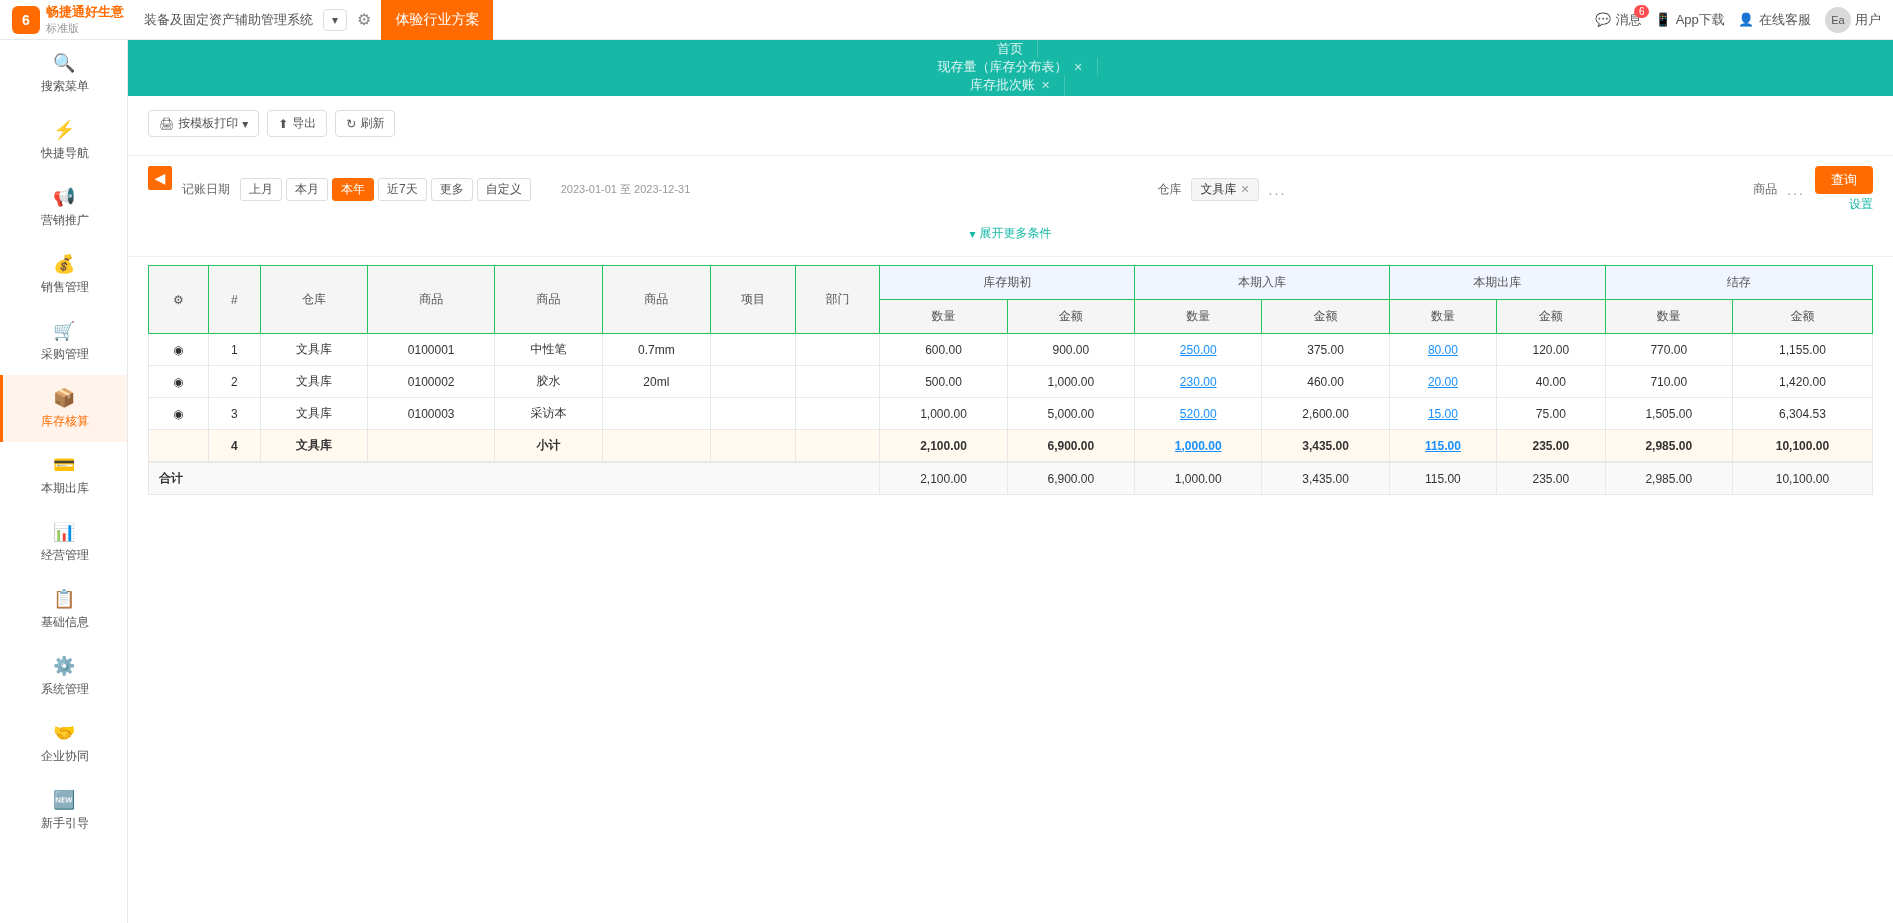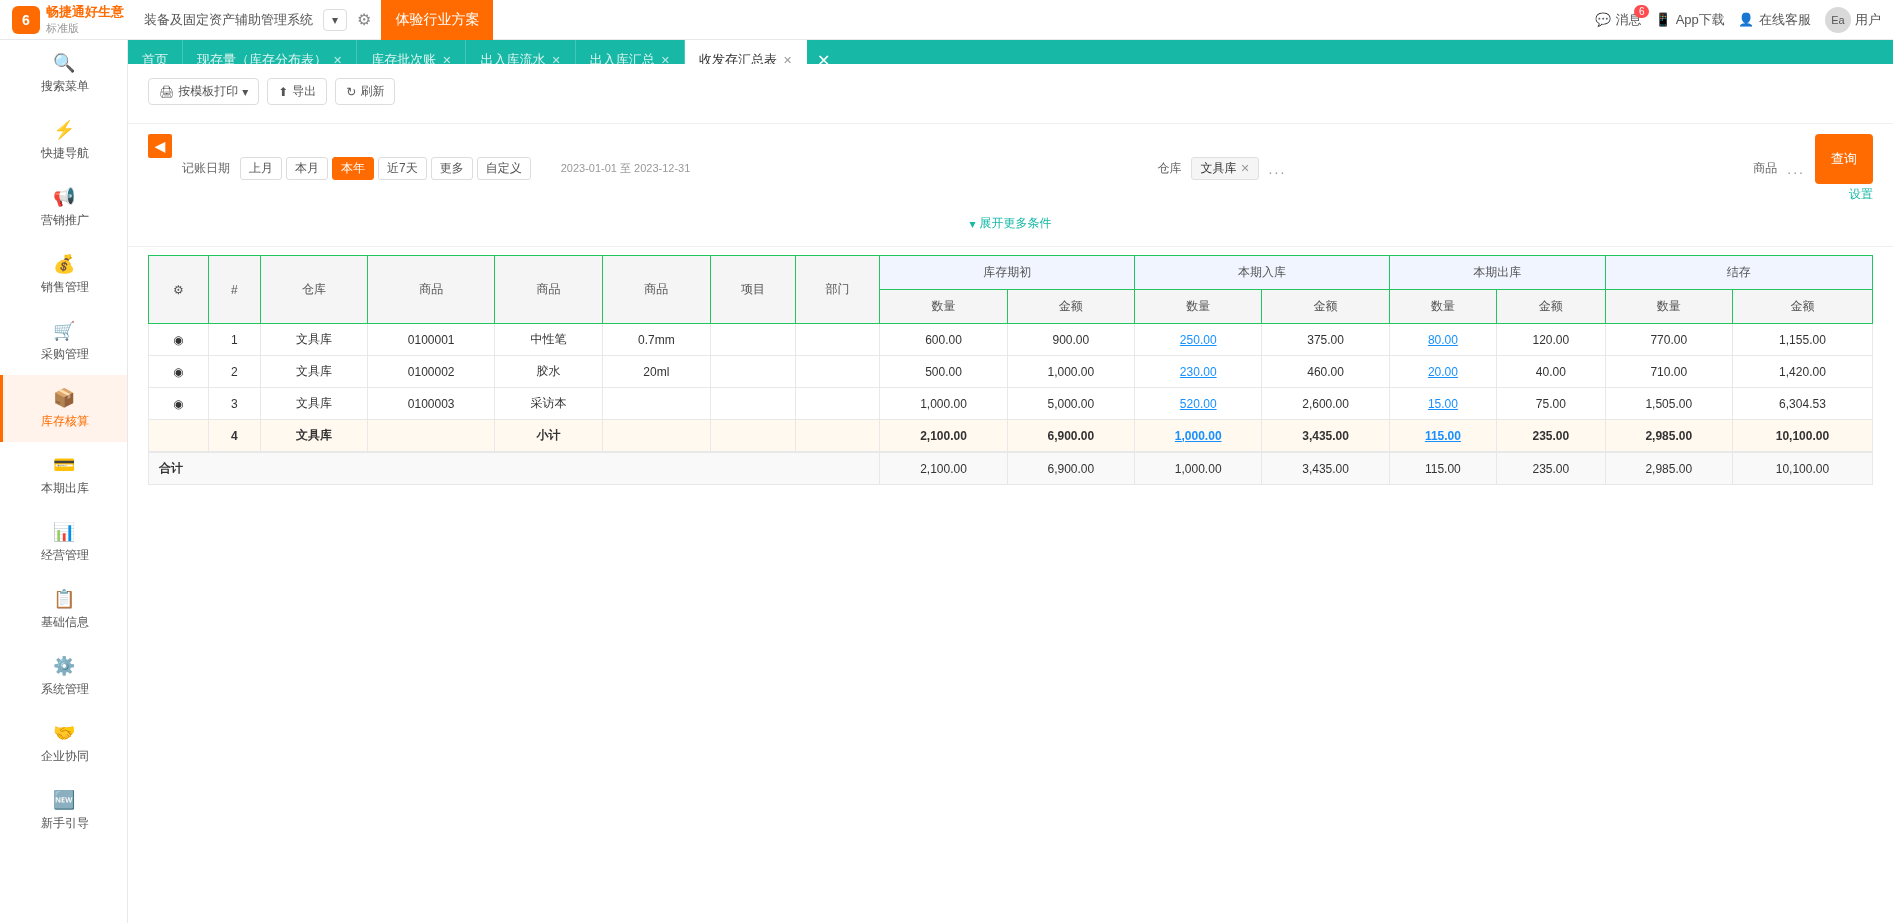--- a/index.html
+++ b/index.html
@@ -27,21 +27,21 @@
     
     .sidebar { width: 128px; background: #fff; border-right: 1px solid #e8e8e8; display: flex; flex-direction: column; overflow-y: auto; }
     .sidebar-item { display: flex; flex-direction: column; align-items: center; padding: 12px 8px; cursor: pointer; color: #555; font-size: 12px; gap: 4px; border-left: 3px solid transparent; }
     .sidebar-item.active { background: #fff3eb; border-left: 3px solid #ff6b00; color: #ff6b00; }
     .sidebar-item .icon { font-size: 18px; }
 
     
     .content-area { flex: 1; display: flex; flex-direction: column; overflow: hidden; }
 
     
-    .tab-bar { height: 24px; background: #17b8a6; display: flex; align-items: flex-start; padding: 0 0; overflow: hidden; }
+    .tab-bar { height: 56px; background: #17b8a6; display: flex; align-items: center; padding: 0 0; overflow: hidden; flex-direction: column; }
     .tab-item { display: flex; align-items: center; padding: 0 14px; height: 40px; cursor: pointer; color: rgba(255,255,255,0.85); font-size: 13px; white-space: nowrap; gap: 6px; border-right: 1px solid rgba(255,255,255,0.2); }
     .tab-item.active { background: #fff; color: #333; }
     .tab-item .close-x { font-size: 11px; color: rgba(255,255,255,0.7); cursor: pointer; }
     .tab-item.active .close-x { color: #999; }
     .tab-close-btn { background: none; border: none; cursor: pointer; font-size: 16px; color: #fff; padding: 0 10px; height: 40px; }
 
     
     .page-content { flex: 1; background: #fff; overflow: auto; padding: 0; }
     .page-header { padding: 14px 20px 10px; border-bottom: 1px solid #f0f0f0; }
     .page-title { font-size: 15px; font-weight: bold; color: #333; }
@@ -52,21 +52,21 @@
     .filter-area { padding: 10px 20px; border-bottom: 1px solid #f0f0f0; display: flex; flex-wrap: wrap; align-items: center; gap: 12px; background: #fff; }
     .filter-toggle { width: 24px; height: 24px; background: #ff6b00; color: #fff; border: none; cursor: pointer; border-radius: 2px; display: flex; align-items: center; justify-content: center; font-size: 14px; }
     .filter-label { color: #666; font-size: 12px; white-space: nowrap; }
     .date-quick-btns { display: flex; gap: 4px; align-items: center; }
     .date-btn { padding: 2px 8px; border: 1px solid #ddd; border-radius: 3px; background: #fff; cursor: pointer; font-size: 12px; color: #555; }
     .date-btn.active { background: #ff6b00; color: #fff; border-color: #ff6b00; }
     .date-range { font-size: 11px; color: #999; margin-left: 20px; }
     .warehouse-tag { display: flex; align-items: center; gap: 4px; background: #f5f5f5; border: 1px solid #e0e0e0; border-radius: 3px; padding: 2px 8px; font-size: 12px; color: #333; }
     .warehouse-tag .remove { cursor: pointer; color: #999; font-size: 11px; }
     .filter-dots { color: #999; cursor: pointer; font-size: 14px; letter-spacing: 2px; }
-    .query-btn { background: #ff6b00; color: #fff; border: none; border-radius: 4px; padding: 16px 16px; font-size: 13px; cursor: pointer; }
+    .query-btn { background: #ff6b00; color: #fff; border: none; border-radius: 4px; padding: 5px 16px; font-size: 13px; cursor: pointer; }
     .settings-link { color: #17b8a6; font-size: 12px; cursor: pointer; }
 
     
     .expand-row { display: flex; justify-content: center; padding: 4px; }
     .expand-btn { background: none; border: none; cursor: pointer; color: #17b8a6; font-size: 12px; display: flex; align-items: center; gap: 4px; }
 
     
     .table-wrapper { overflow: auto; padding: 0 20px; }
     .data-table { width: 100%; border-collapse: collapse; font-size: 13px; }
     .data-table thead tr { background: #f5f5f5; }

